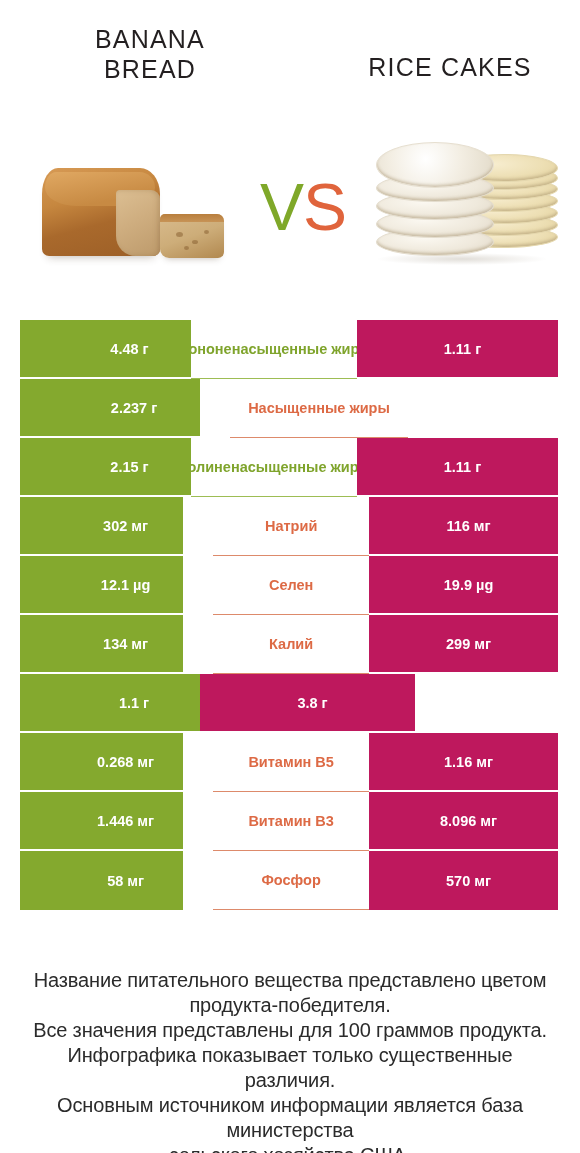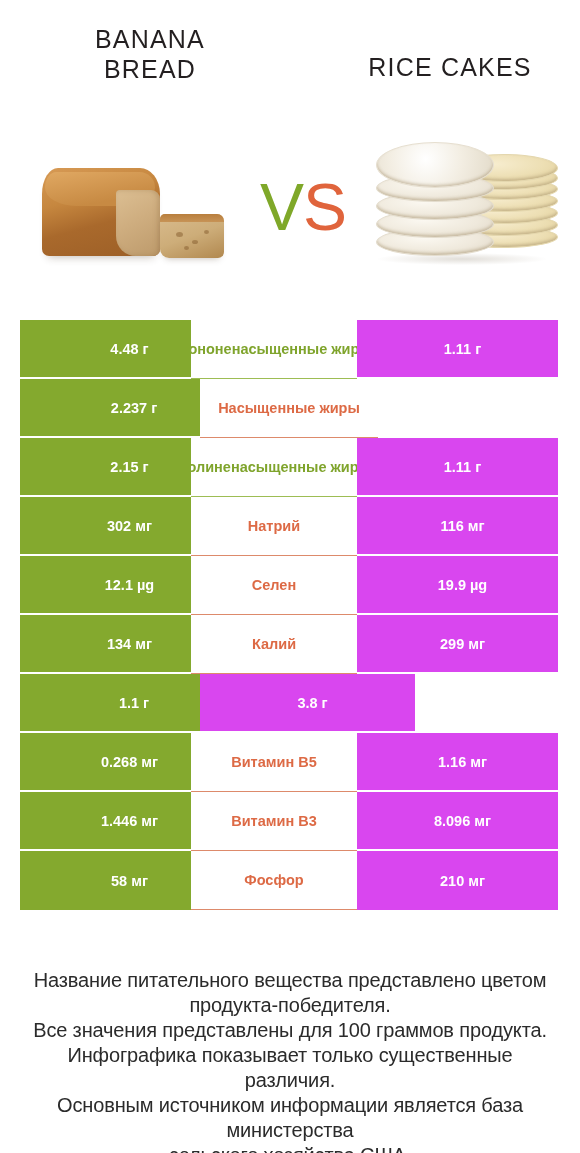--- a/index.html
+++ b/index.html
@@ -169,21 +169,21 @@
     width: 180px;
     background: #84a92e;
     color: #ffffff;
     font-size: 14.5px;
     font-weight: 700;
     border-bottom: 2px solid #ffffff;
     padding-left: 48px;
   }
   .cell-right {
     width: 215px;
-    background: #d946ef;
+    background: #be185d;
     color: #ffffff;
     font-size: 14.5px;
     font-weight: 700;
     border-bottom: 2px solid #ffffff;
     padding-left: 10px;
   }
   .cell-mid {
     width: 178px;
     background: #ffffff;
     font-size: 14.5px;
@@ -198,20 +198,21 @@
     width: 176px;
     overflow: visible;
   }
   .cell-mid.win-green {
     color: #7fa42c;
     border-bottom: 1px solid #9dbd54;
   }
   .cell-mid.win-orange {
     color: #dd6a45;
     border-bottom: 1px solid #dd8a6b;
+    margin-left: 30px;
   }
   .t-row:last-child .cell-left,
   .t-row:last-child .cell-right { border-bottom: none; }
 
   
   .nowrap-overflow {
     white-space: nowrap;
   }
 
   
@@ -350,21 +351,21 @@
       <span class="label-inner">Витамин B3</span>
     </div>
     <div class="cell cell-right">8.096 мг</div>
   </div>
 
   <div class="t-row">
     <div class="cell cell-left">58 мг</div>
     <div class="cell cell-mid win-orange">
       <span class="label-inner">Фосфор</span>
     </div>
-    <div class="cell cell-right">210 мг</div>
+    <div class="cell cell-right">570 мг</div>
   </div>
 </div>
 
 <div id="footer-note">Название питательного вещества представлено цветом
 продукта-победителя.
 Все значения представлены для 100 граммов продукта.
 Инфографика показывает только существенные различия.
 Основным источником информации является база министерства
 сельского хозяйства США.</div>
 

